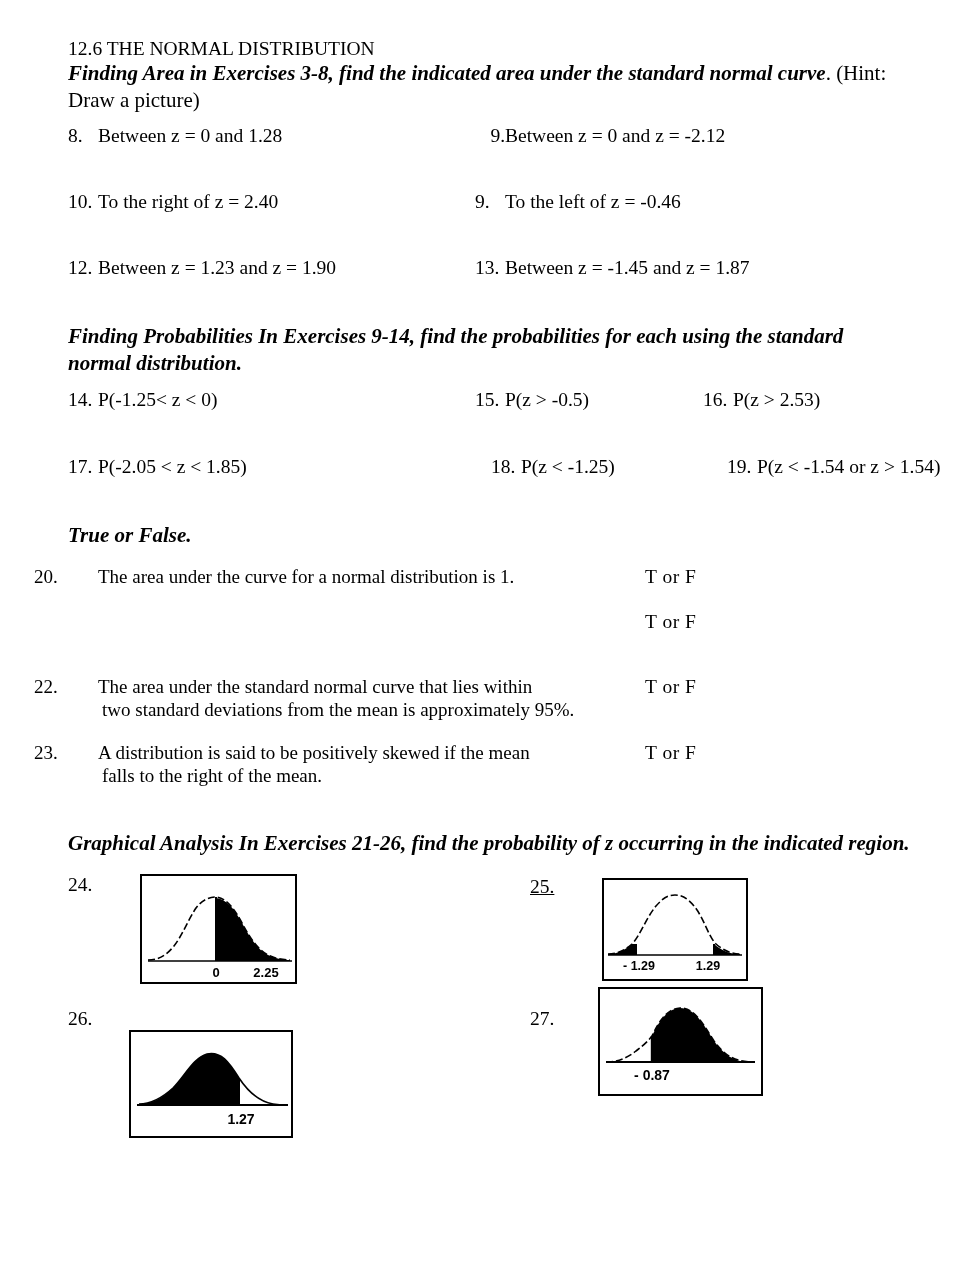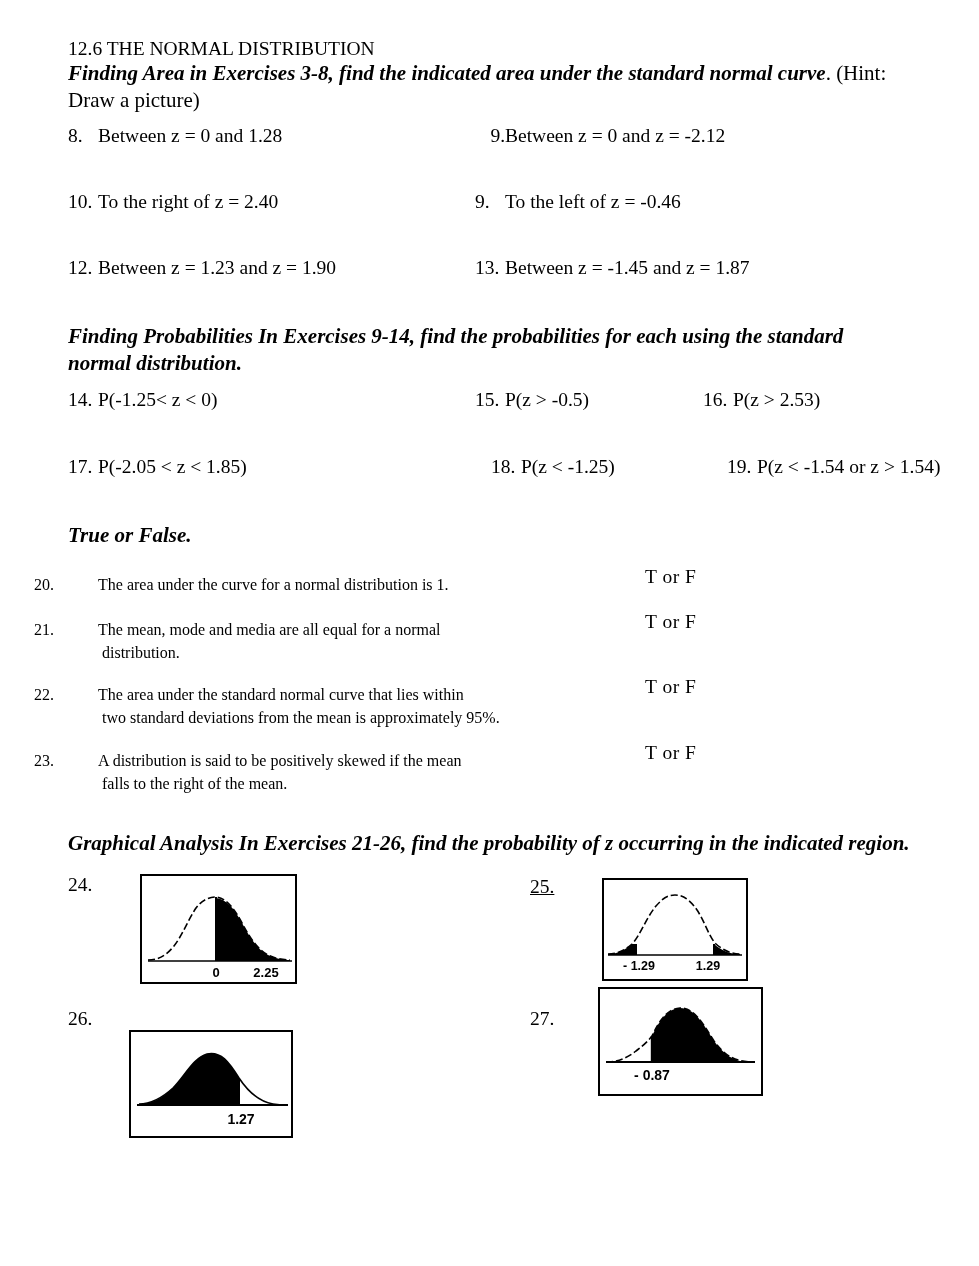--- a/index.html
+++ b/index.html
@@ -45,23 +45,22 @@
     font-size: 21px;
     line-height: 27px;
   }
 
   .item {
     font-size: 19.5px;
     line-height: 22px;
     white-space: nowrap;
   }
   .item-wrap {
-    font-size: 16px;
+    font-size: 19px;
     line-height: 22.5px;
-    margin-top: 8px;
   }
 
   .tf-mark {
     font-size: 19.5px;
     line-height: 22px;
     white-space: nowrap;
     letter-spacing: 0.5px;
   }
 
   .num-col {
@@ -143,24 +142,20 @@
     <span class="num-col">19.</span><span>P(z &lt; -1.54 or z &gt; 1.54)</span>
   </div>
 
   <div class="abs para lead-bold-italic" style="left:68px; top:522px;">True or False.</div>
 
   <div class="abs item-wrap hang" style="left:68px; top:566px; width:560px;">
     <span class="num-col">20.</span><span>The area under the curve for a normal distribution is 1.</span>
   </div>
   <div class="abs tf-mark" style="left:645px; top:566px;">T  or  F</div>
 
-  <div class="abs item-wrap hang" style="left:68px; top:611px; width:560px;">
-    <span class="num-col">21.</span><span>The mean, mode and media are all equal for a normal</span><br>
-    <span>distribution.</span>
-  </div>
   <div class="abs tf-mark" style="left:645px; top:611px;">T  or  F</div>
 
   <div class="abs item-wrap hang" style="left:68px; top:676px; width:600px;">
     <span class="num-col">22.</span><span>The area under the standard normal curve that lies within</span><br>
     <span>two standard deviations from the mean is approximately 95%.</span>
   </div>
   <div class="abs tf-mark" style="left:645px; top:676px;">T  or  F</div>
 
   <div class="abs item-wrap hang" style="left:68px; top:742px; width:600px;">
     <span class="num-col">23.</span><span>A distribution is said to be positively skewed if the mean</span><br>

